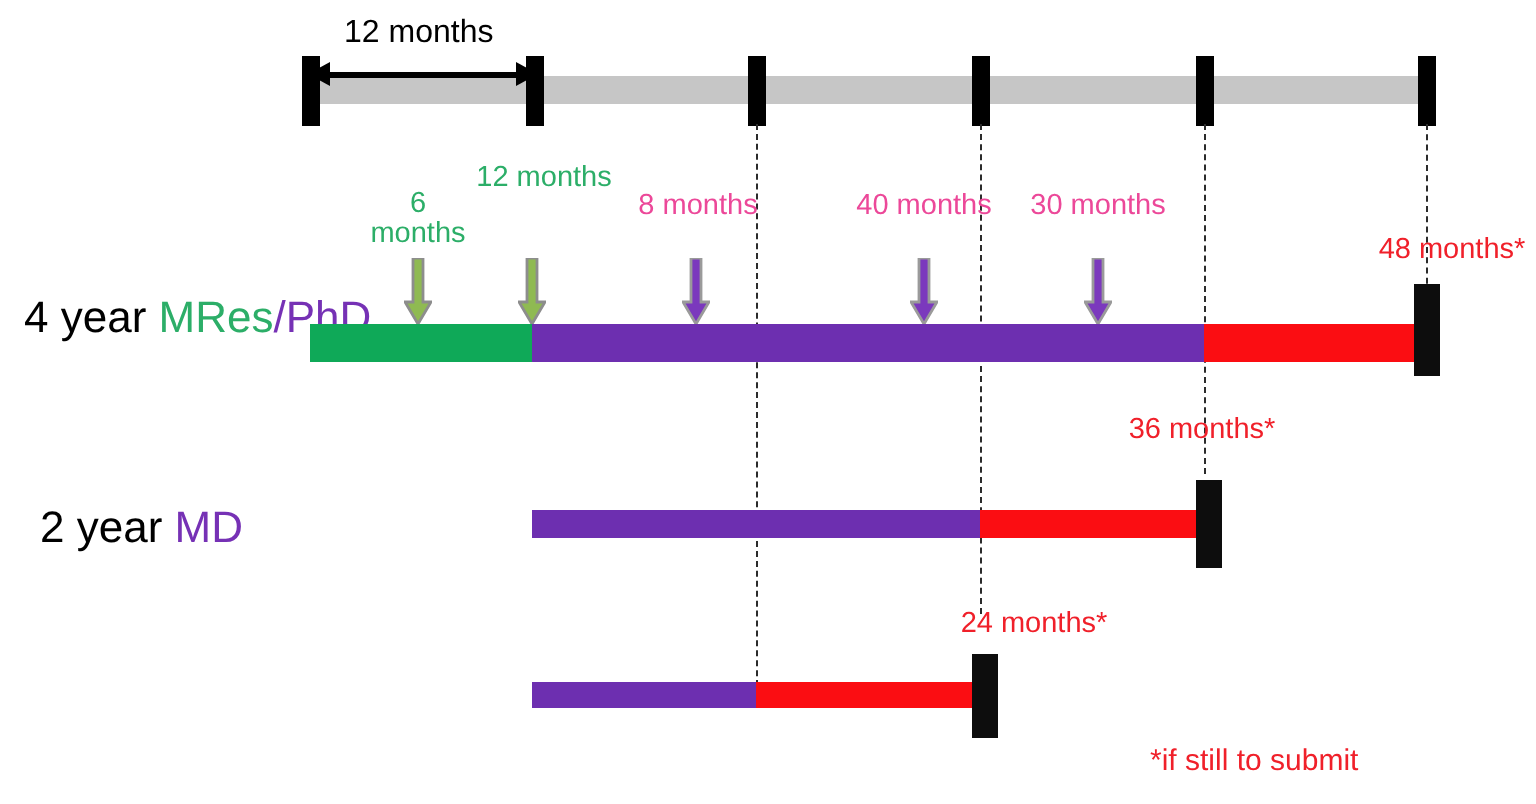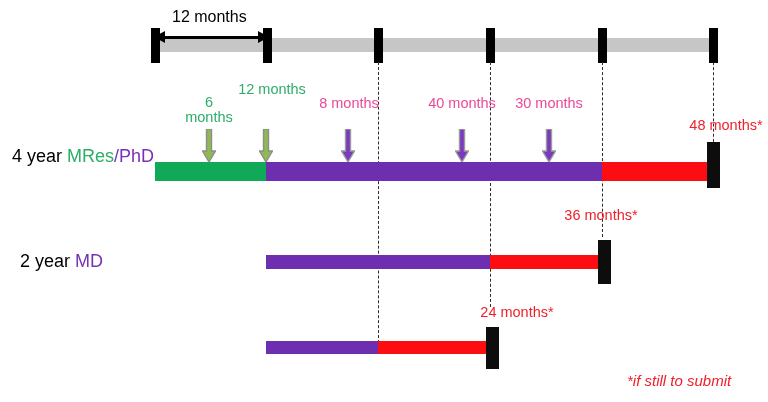--- a/index.html
+++ b/index.html
@@ -96,21 +96,21 @@
     position: absolute;
     width: 14px;
     height: 34px;
     transform: translateX(-50%);
   }
   .down-arrow svg { display: block; width: 14px; height: 34px; }
 
   
   .row-label {
     position: absolute;
-    font-size: 18px;
+    font-size: 22px;
     white-space: nowrap;
     color: #000000;
   }
   .row-label .c-green { color: #2cae68; }
   .row-label .c-purple { color: #7631b5; }
 
   .seg { position: absolute; }
   .seg.green  { background: #0fa958; }
   .seg.purple { background: #6d2fb0; }
   .seg.red    { background: #fb0d12; }
@@ -207,15 +207,15 @@
 
   <div class="seg purple" style="left:266px; top:255px; width:224px; height:14px;"></div>
   <div class="seg red" style="left:490px; top:255px; width:108px; height:14px;"></div>
   <div class="seg black" style="left:598px; top:240px; width:13px; height:44px;"></div>
 
 
   <div class="seg purple" style="left:266px; top:341px; width:112px; height:13px;"></div>
   <div class="seg red" style="left:378px; top:341px; width:108px; height:13px;"></div>
   <div class="seg black" style="left:486px; top:327px; width:13px; height:42px;"></div>
 
-  <div id="footnote" style="left:627px; top:372px;font-style:italic;">*if still to submit</div>
+  <div id="footnote" style="left:575px; top:372px;">*if still to submit</div>
 
 </div>
 
 </body></html>

